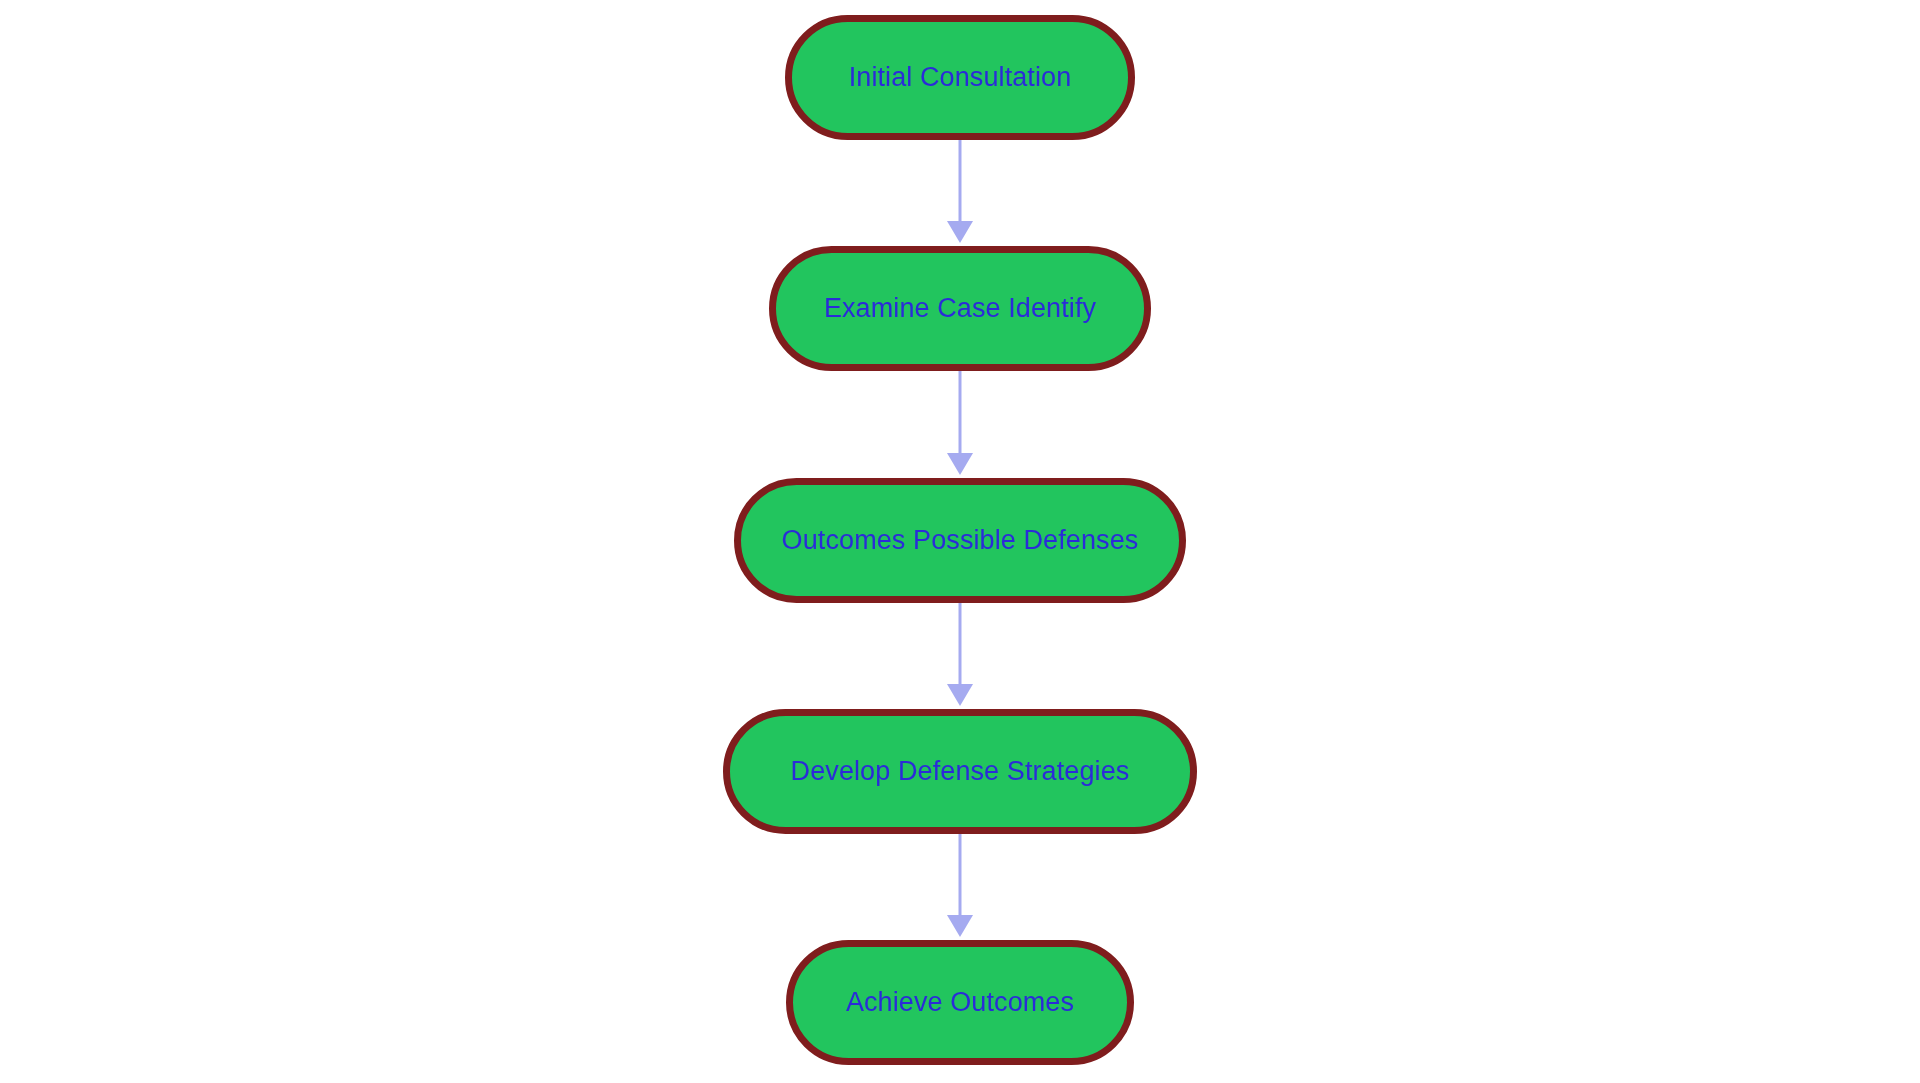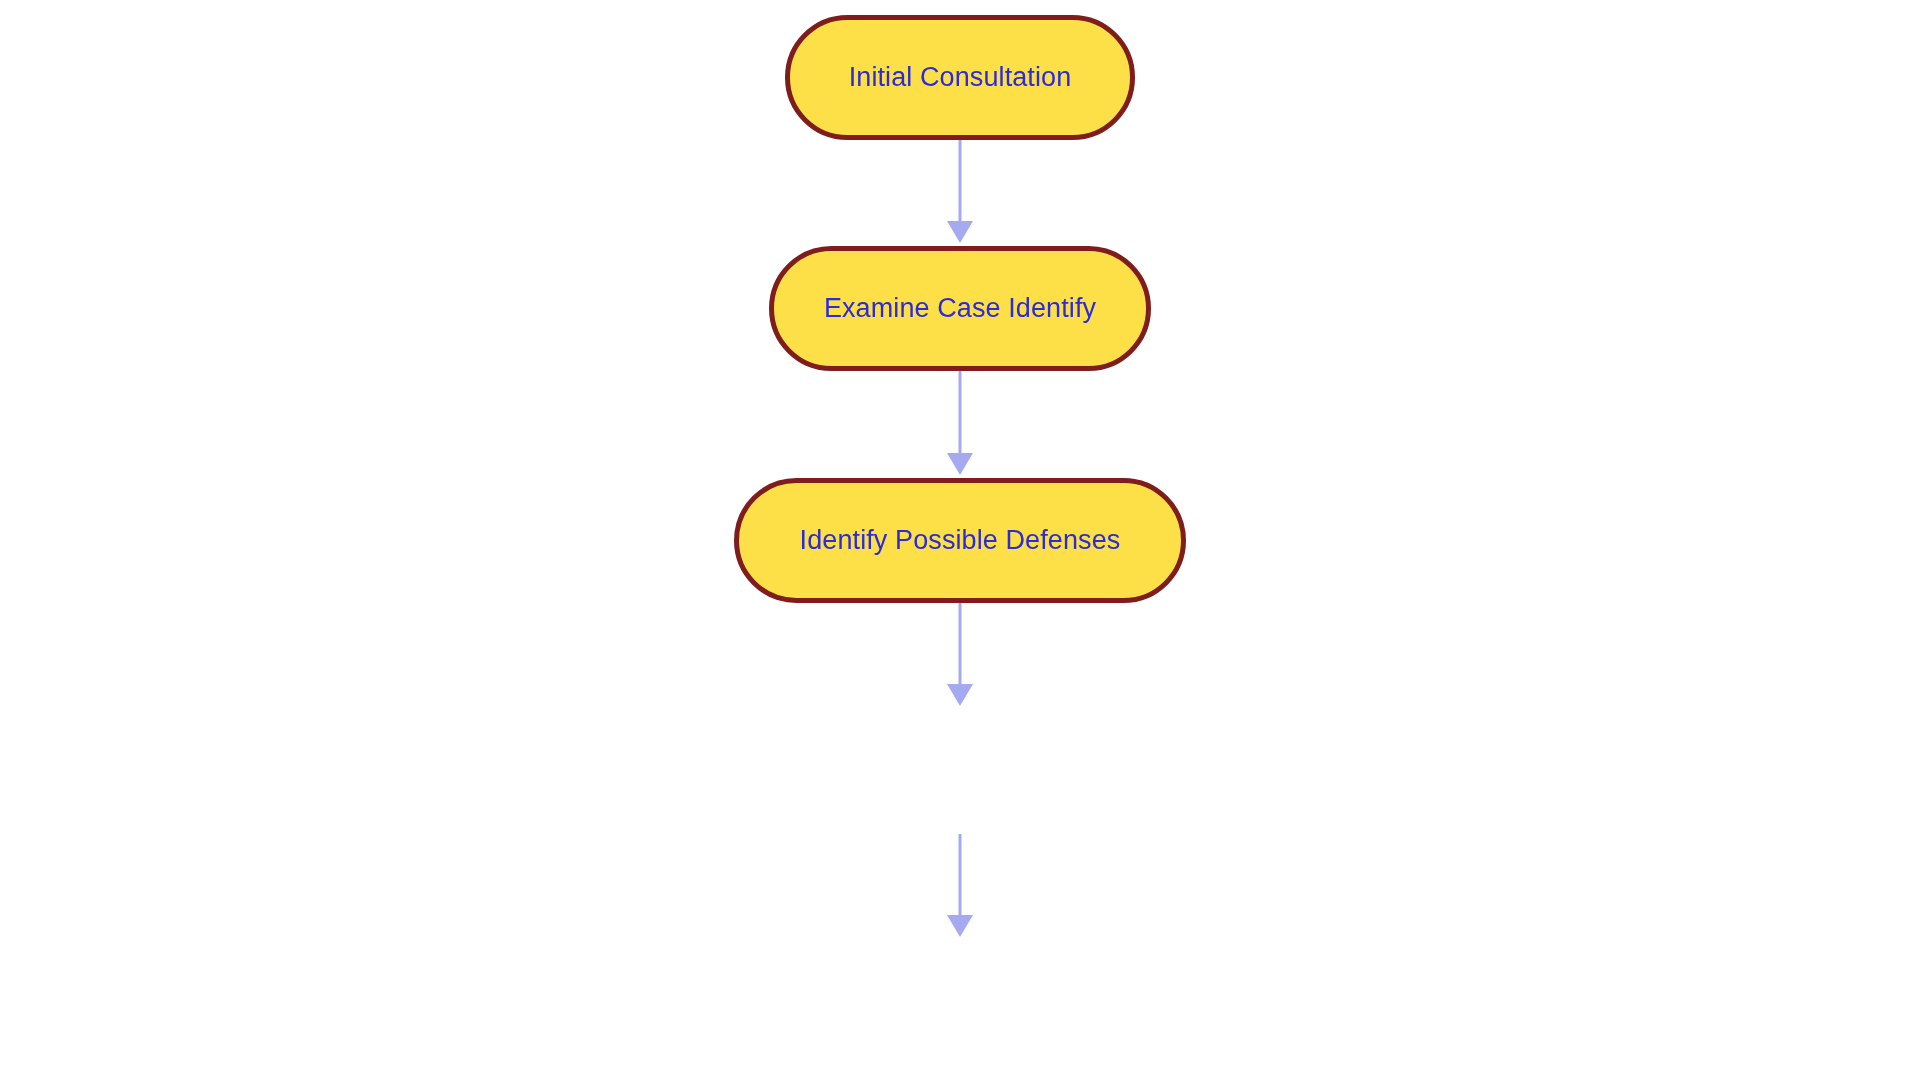--- a/index.html
+++ b/index.html
@@ -40,22 +40,22 @@
     width: 1920px;
     height: 1083px;
   }
 
   .flow-node {
     position: absolute;
     display: flex;
     align-items: center;
     justify-content: center;
     box-sizing: border-box;
-    background: #fde047;
-    border: 5px solid #7f1d1d;
+    background: #22c55e;
+    border: 7px solid #7f1d1d;
     border-radius: 63px;
     height: 125px;
     transform: translateX(-50%);
   }
 
   .flow-node-label {
     color: #2b2bd9;
     font-family: "Liberation Sans", sans-serif;
     font-size: 27px;
     font-weight: 400;
@@ -82,17 +82,23 @@
     </svg>
 
   <div id="node-column">
       <div class="flow-node" style="left: 960px; top: 14.5px; width: 350px;">
         <span class="flow-node-label">Initial Consultation</span>
       </div>
       <div class="flow-node" style="left: 960px; top: 245.5px; width: 382px;">
         <span class="flow-node-label">Examine Case Identify</span>
       </div>
       <div class="flow-node" style="left: 960px; top: 477.5px; width: 452px;">
-        <span class="flow-node-label">Identify Possible Defenses</span>
+        <span class="flow-node-label">Outcomes Possible Defenses</span>
+      </div>
+      <div class="flow-node" style="left: 960px; top: 708.5px; width: 474px;">
+        <span class="flow-node-label">Develop Defense Strategies</span>
+      </div>
+      <div class="flow-node" style="left: 960px; top: 939.5px; width: 348px;">
+        <span class="flow-node-label">Achieve Outcomes</span>
       </div>
     </div>
 
 </div>
 
 </body></html>

